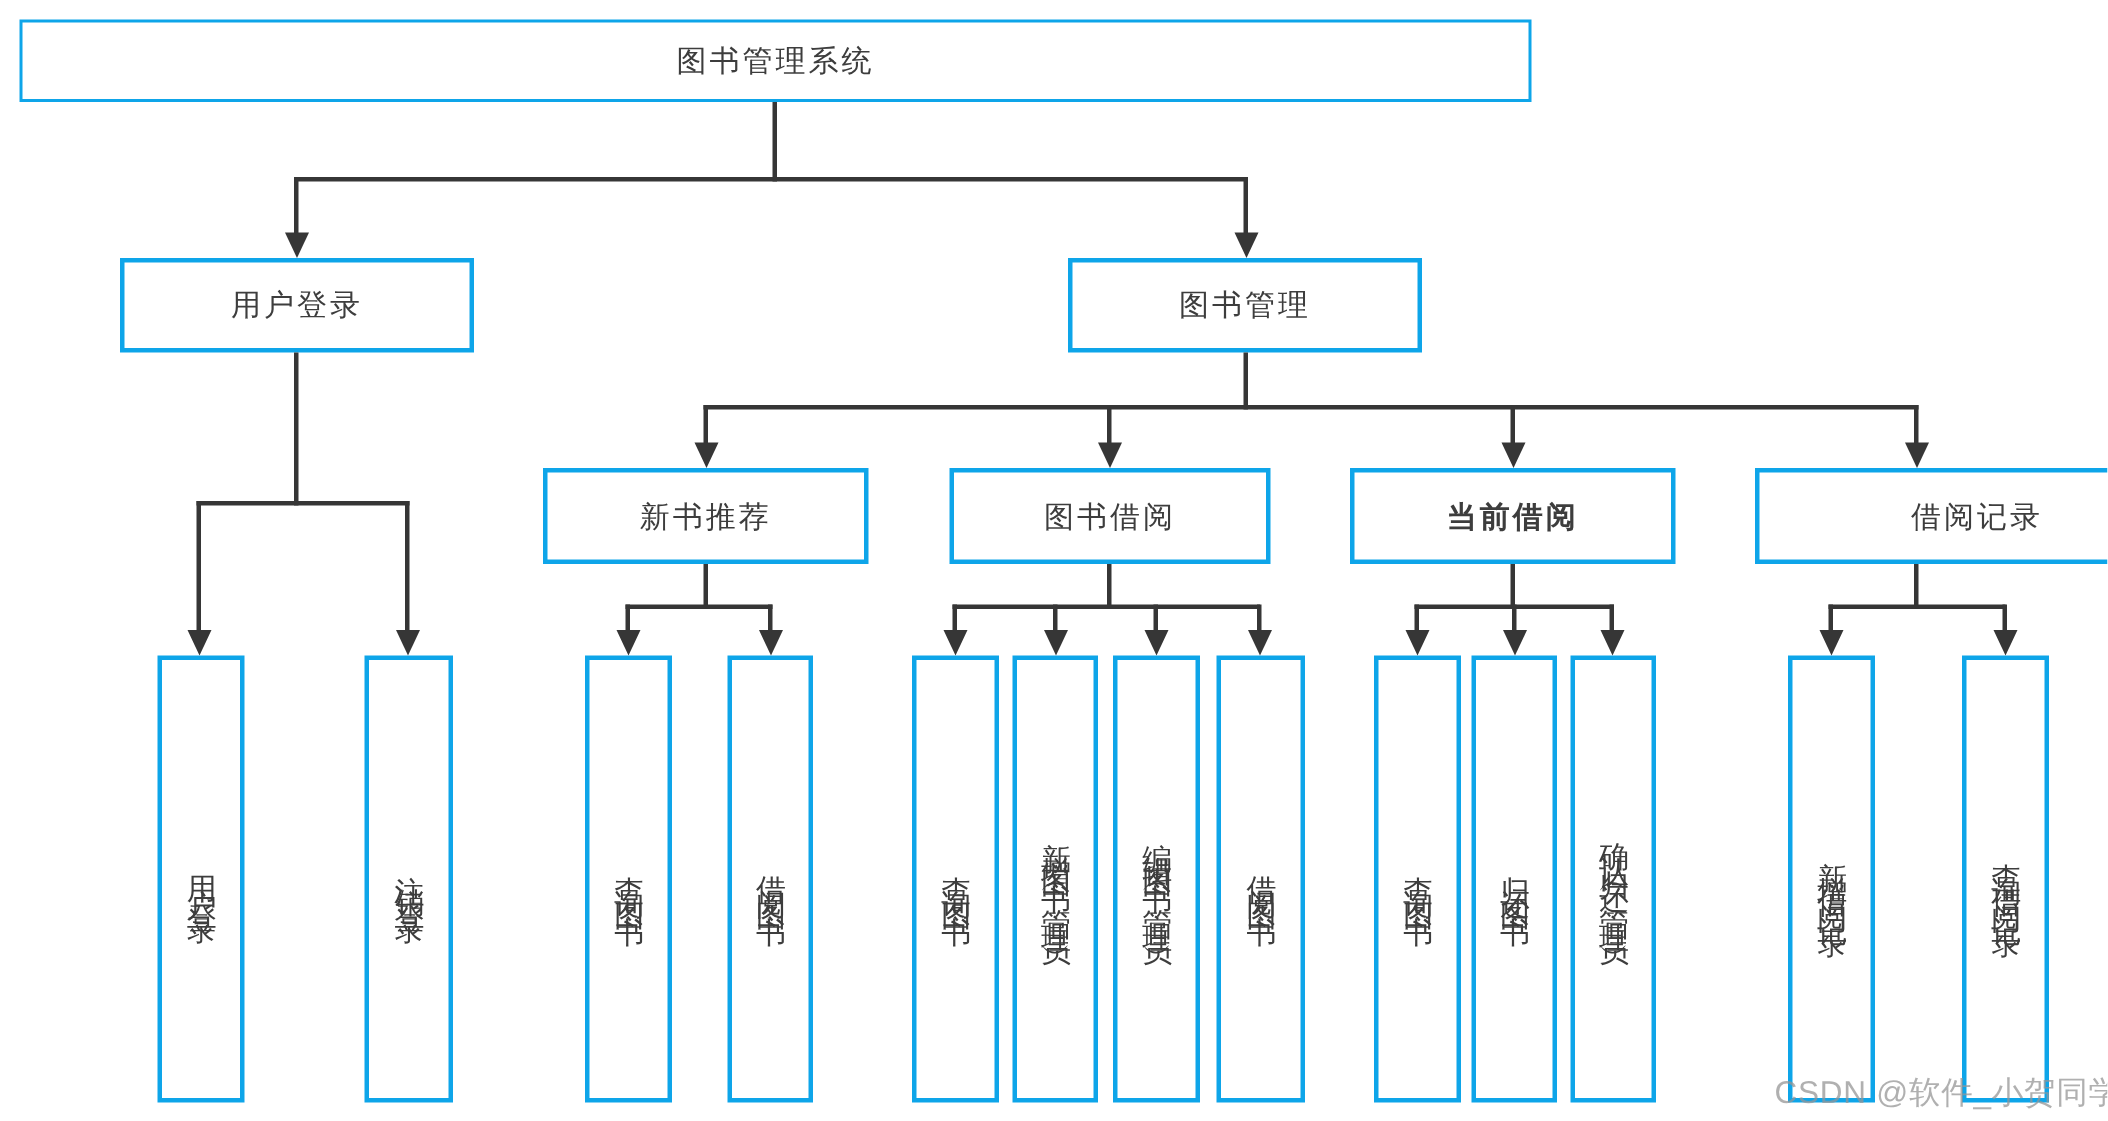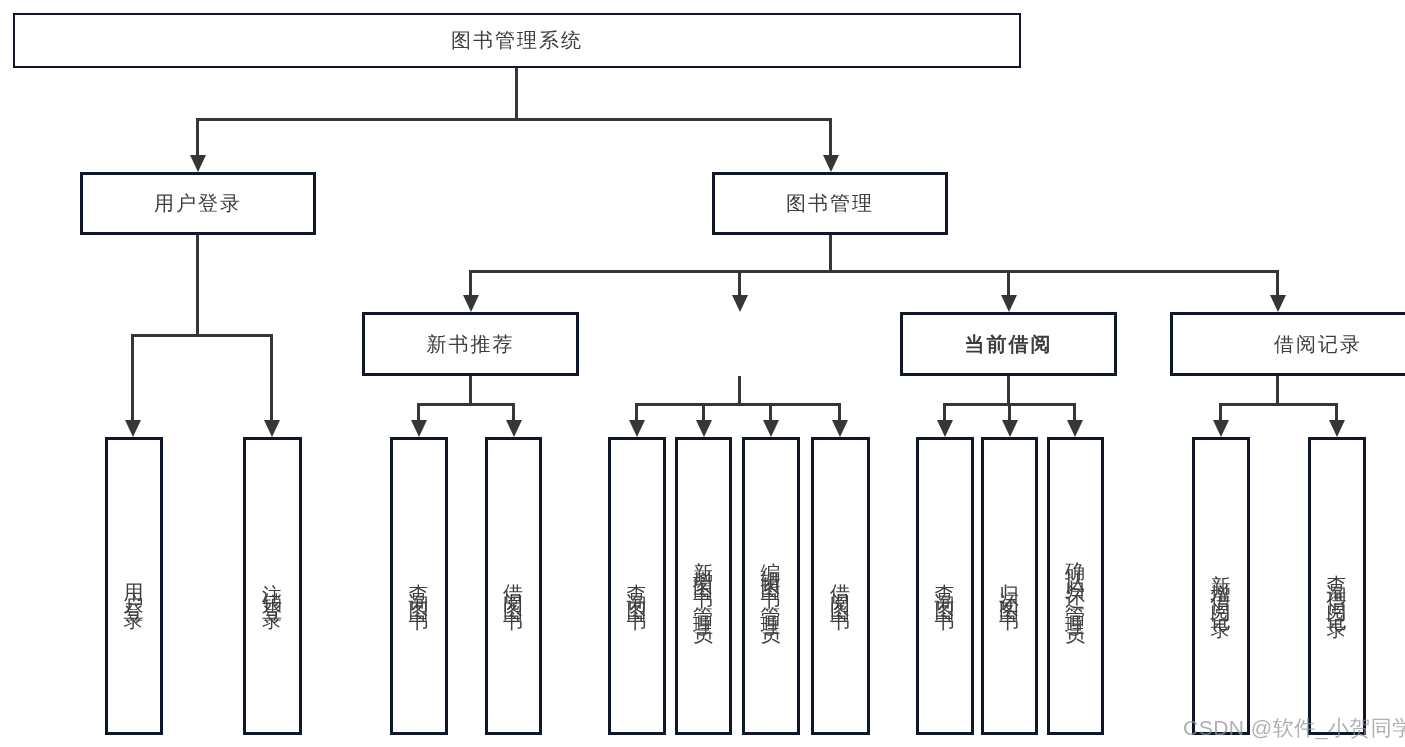--- a/index.html
+++ b/index.html
@@ -7,21 +7,21 @@
     position: relative;
     width: 1405px;
     height: 747px;
     background: #ffffff;
     font-family: "Liberation Sans", sans-serif;
     overflow: hidden;
   }
   .box {
     position: absolute;
     background: #ffffff;
-    border: 3px solid #0f172a;
+    border: 3px solid #0ea5e9;
     box-sizing: border-box;
     display: flex;
     align-items: center;
     justify-content: center;
     color: #3d3d3d;
   }
   .box.h span {
     font-size: 20px;
     letter-spacing: 2px;
     white-space: nowrap;
@@ -69,20 +69,23 @@
 
   <div class="box h" style="left:80px; top:172px; width:236px; height:63px;">
     <span>用户登录</span>
   </div>
   <div class="box h" style="left:712px; top:172px; width:236px; height:63px;">
     <span>图书管理</span>
   </div>
 
   <div class="box h" style="left:362px; top:312px; width:217px; height:64px;">
     <span>新书推荐</span>
+  </div>
+  <div class="box h" style="left:633px; top:312px; width:214px; height:64px;">
+    <span>图书借阅</span>
   </div>
   <div class="box h" style="left:900px; top:312px; width:217px; height:64px;font-weight:bold;">
     <span>当前借阅</span>
   </div>
   <div class="box h" style="left:1170px; top:312px; width:256px; height:64px;padding-left:40px;">
     <span>借阅记录</span>
   </div>
 
   <div class="box leaf" style="left:105px; top:437px; width:58px; height:298px;">
     <span class="vtext">用户登录</span>

